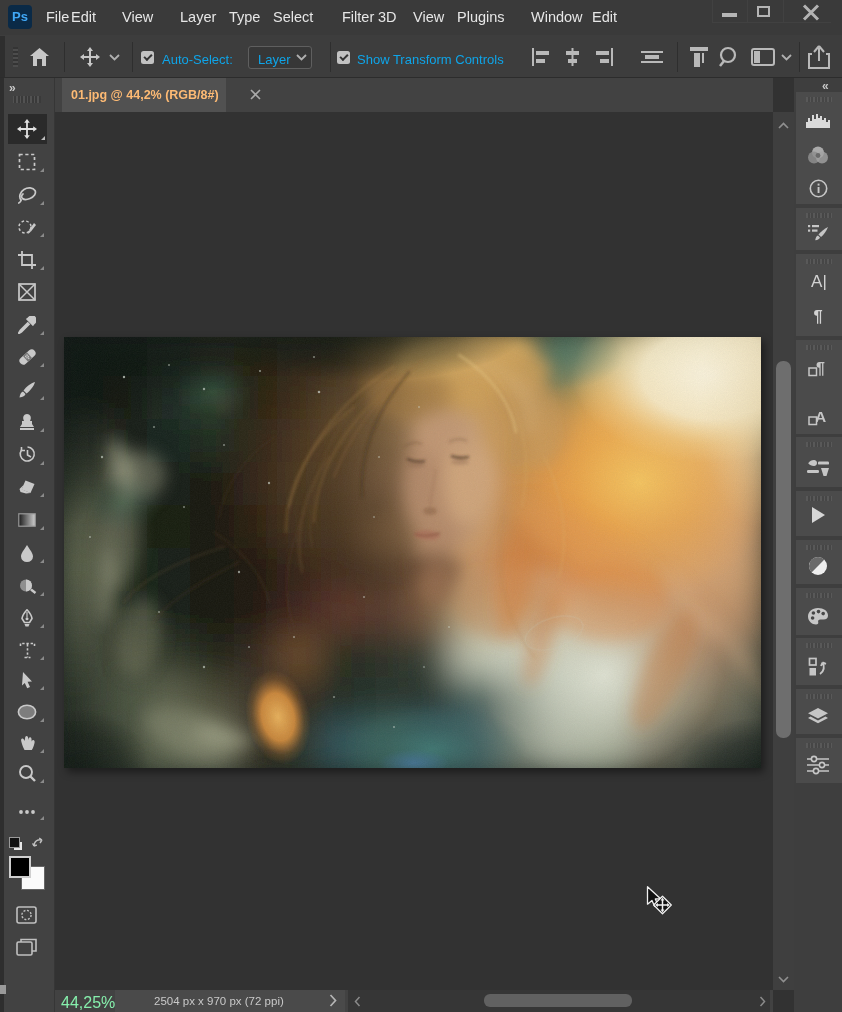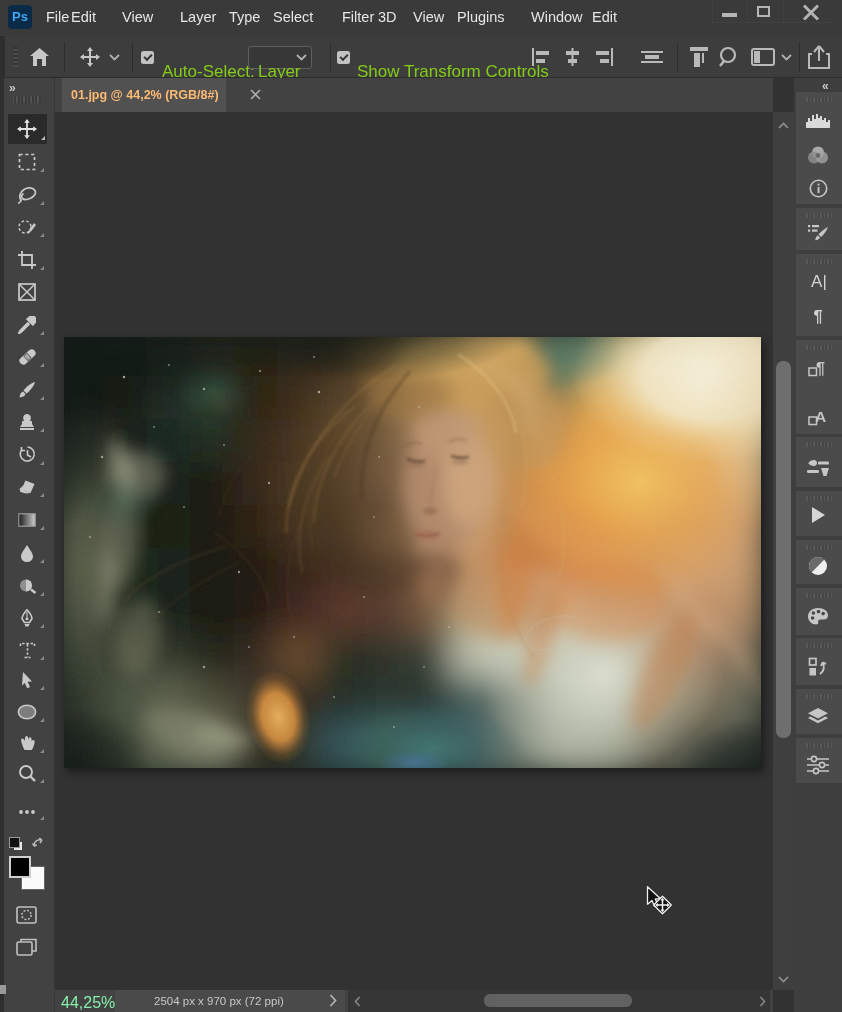--- a/index.html
+++ b/index.html
@@ -3,21 +3,21 @@
 html,body{margin:0;padding:0}
 body{width:842px;height:1012px;overflow:hidden;position:relative;background:#323232;
  font-family:"Liberation Sans",sans-serif;-webkit-font-smoothing:antialiased}
 .abs{position:absolute}
 #menubar{left:0;top:0;width:842px;height:35px;background:#3a3a3a}
 .mitem{position:absolute;top:0;line-height:35px;font-size:14.5px;color:#e6e6e6}
 #pslogo{left:8px;top:5px;width:24px;height:24px;background:#0a2a47;border-radius:4px;
  color:#40a7f5;font-size:13px;font-weight:bold;text-align:center;line-height:24px}
 #optbar{left:0;top:35px;width:842px;height:43px;background:#3d3d3d;border-bottom:1px solid #2c2c2c;box-sizing:border-box}
 .sep{position:absolute;top:42px;height:30px;width:1px;background:#2e2e2e}
-.optxt{position:absolute;top:50px;line-height:43px;font-size:17px;color:#84cc16}
+.optxt{position:absolute;top:38px;line-height:43px;font-size:13px;color:#0ea5e9}
 .cbx{position:absolute;top:51px;width:13px;height:13px;background:#c2c2c2;border-radius:2.5px}
 .cbx:after{content:"";position:absolute;left:2.5px;top:3px;width:6px;height:3px;border-left:2px solid #333;border-bottom:2px solid #333;transform:rotate(-45deg)}
 #tabrow{left:55px;top:78px;width:718px;height:34px;background:#424242}
 #tab{left:62px;top:78px;width:164px;height:34px;background:#515151;color:#fdba74;font-size:12.5px;font-weight:bold;line-height:34px}
 #leftstrip{left:0;top:78px;width:55px;height:934px;background:#424242;border-right:1px solid #363636;box-sizing:border-box}
 #leftedge{left:0;top:78px;width:4px;height:934px;background:#2e2e2e}
 #pasteboard{left:55px;top:112px;width:718px;height:878px;background:#323232}
 #vscroll{left:773px;top:112px;width:21px;height:878px;background:#3f3f3f}
 #vthumb{left:776px;top:361px;width:15px;height:377px;background:#6e6e6e;border-radius:7px}
 #statusbar{left:55px;top:990px;width:718px;height:22px;background:#424242;font-size:11.5px;color:#c9c9c9}

